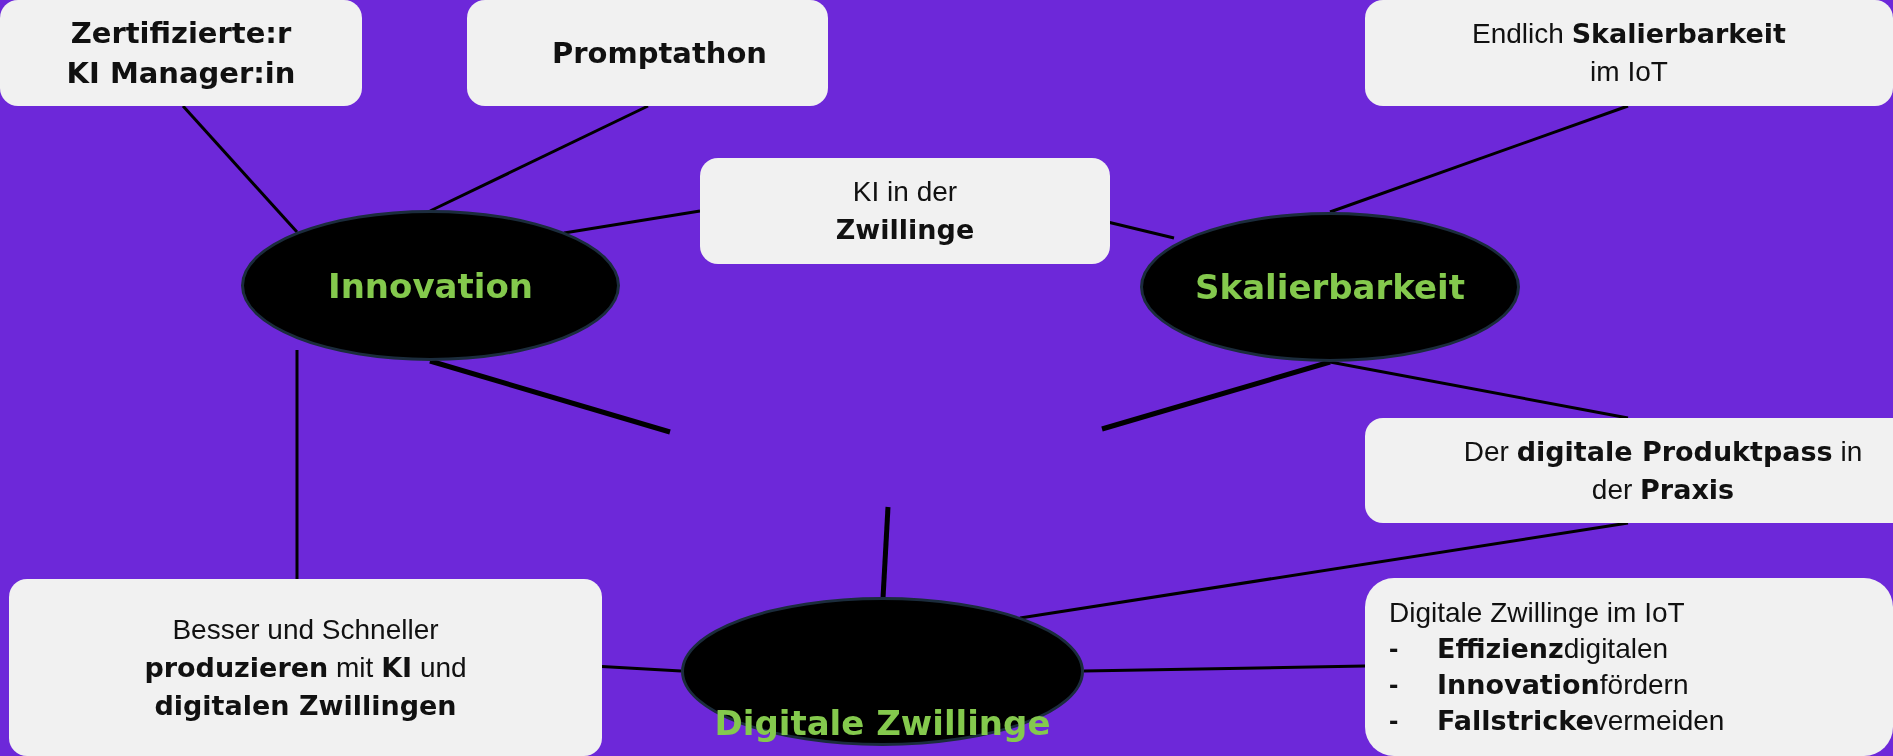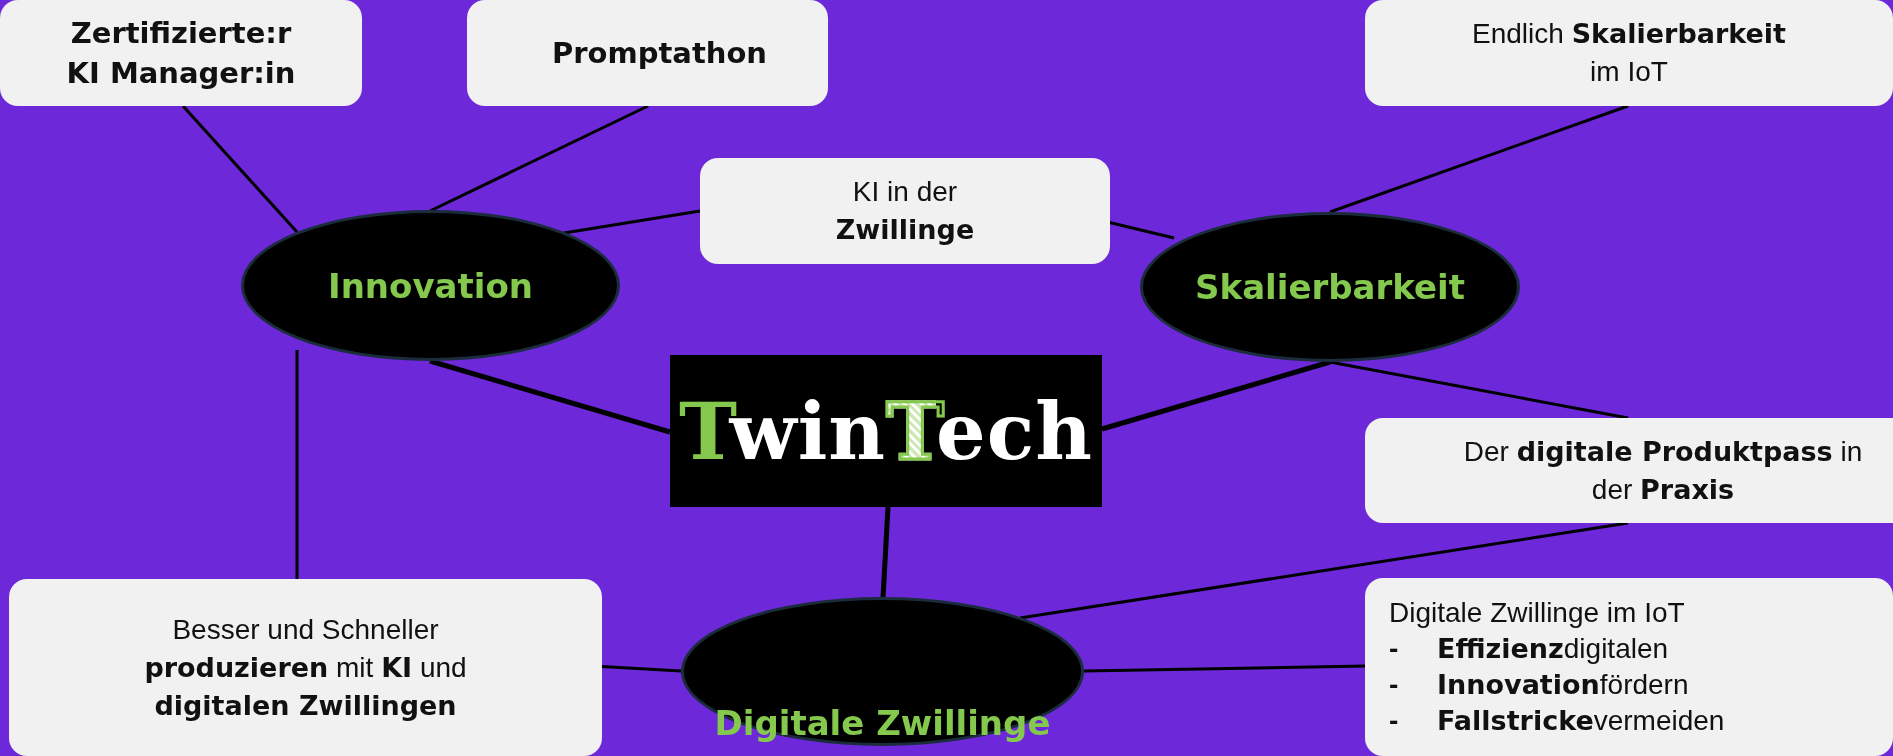--- a/index.html
+++ b/index.html
@@ -67,21 +67,21 @@
     <div><span>Der </span><b>digitale Produktpass</b><span> in</span></div>
     <div><span>der </span><b>Praxis</b></div>
   </div>
 
   <div class="box" style="left:0;top:579px;width:593px;height:177px;margin-left:9px;">
     <div>Besser und Schneller</div>
     <div><b>produzieren</b><span> mit </span><b>KI</b><span> und</span></div>
     <div><b>digitalen Zwillingen</b></div>
   </div>
 
-  <div class="box list-box" style="left:1365px;top:578px;width:528px;height:178px;">
+  <div class="box list-box" style="left:1365px;top:578px;width:528px;height:178px;border-radius:29px;">
     <div>Digitale Zwillinge im IoT</div>
     <div class="li">
         <span class="dash">-</span>
         <b>Effizienz</b>
         <span> digitalen</span>
       </div>
     <div class="li">
         <span class="dash">-</span>
         <b>Innovation</b>
         <span> fördern</span>
@@ -96,17 +96,14 @@
   <div class="ellipse" style="left:241px;top:210px;width:379px;height:151px;">
     <span>Innovation</span>
   </div>
   <div class="ellipse" style="left:1140px;top:212px;width:380px;height:150px;">
     <span>Skalierbarkeit</span>
   </div>
   <div class="ellipse" style="left:681px;top:597px;width:403px;height:149px;align-items:flex-end;">
     <span>Digitale Zwillinge</span>
   </div>
 
-  <div id="logo">
-    <div class="word"><span class="t1">T</span><span>win</span><span class="t2">T</span><span>ech</span></div>
-  </div>
 
 </div>
 
 </body></html>

